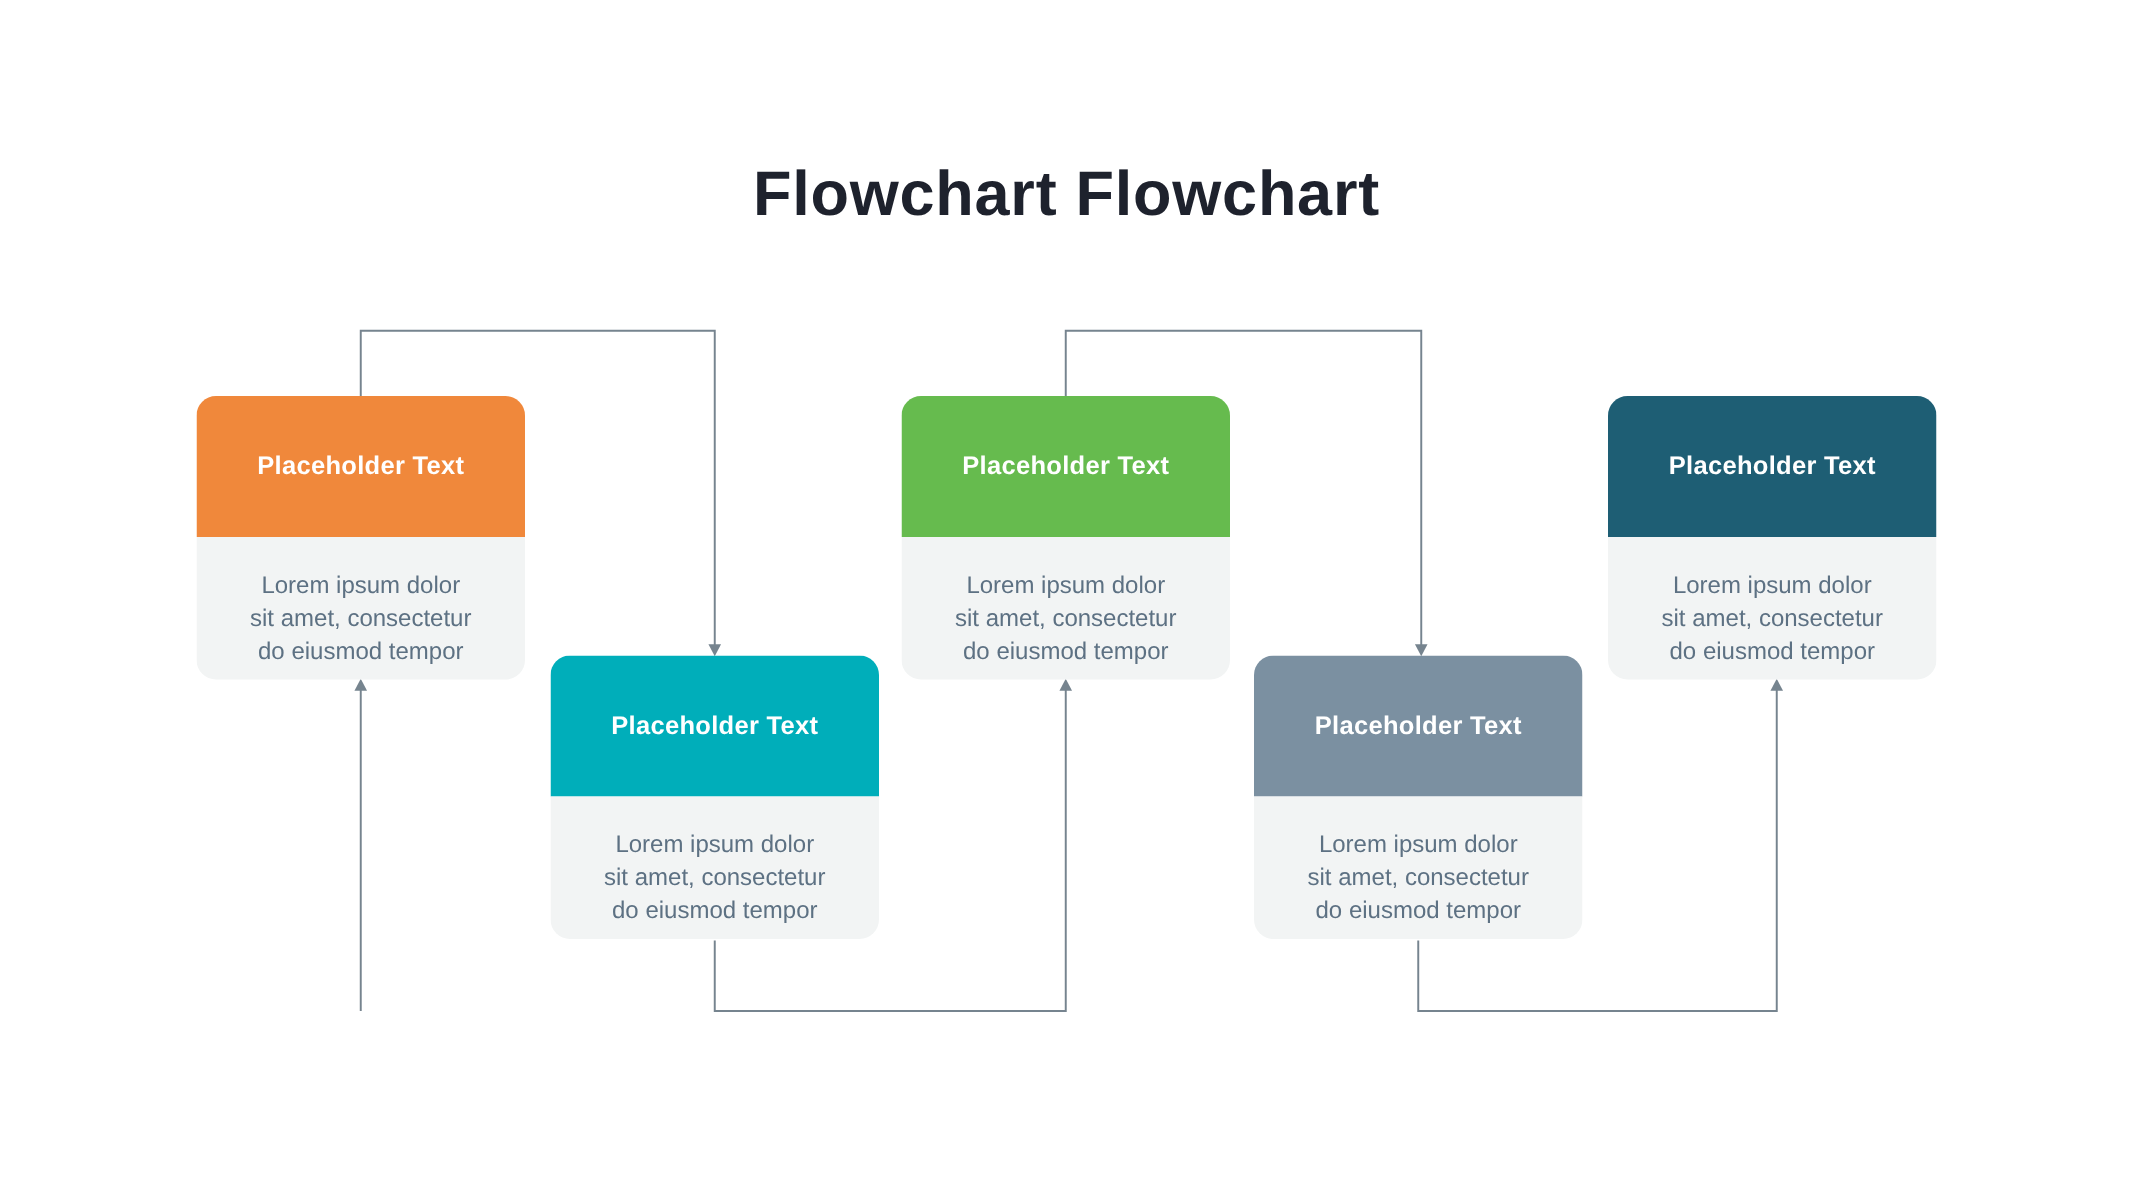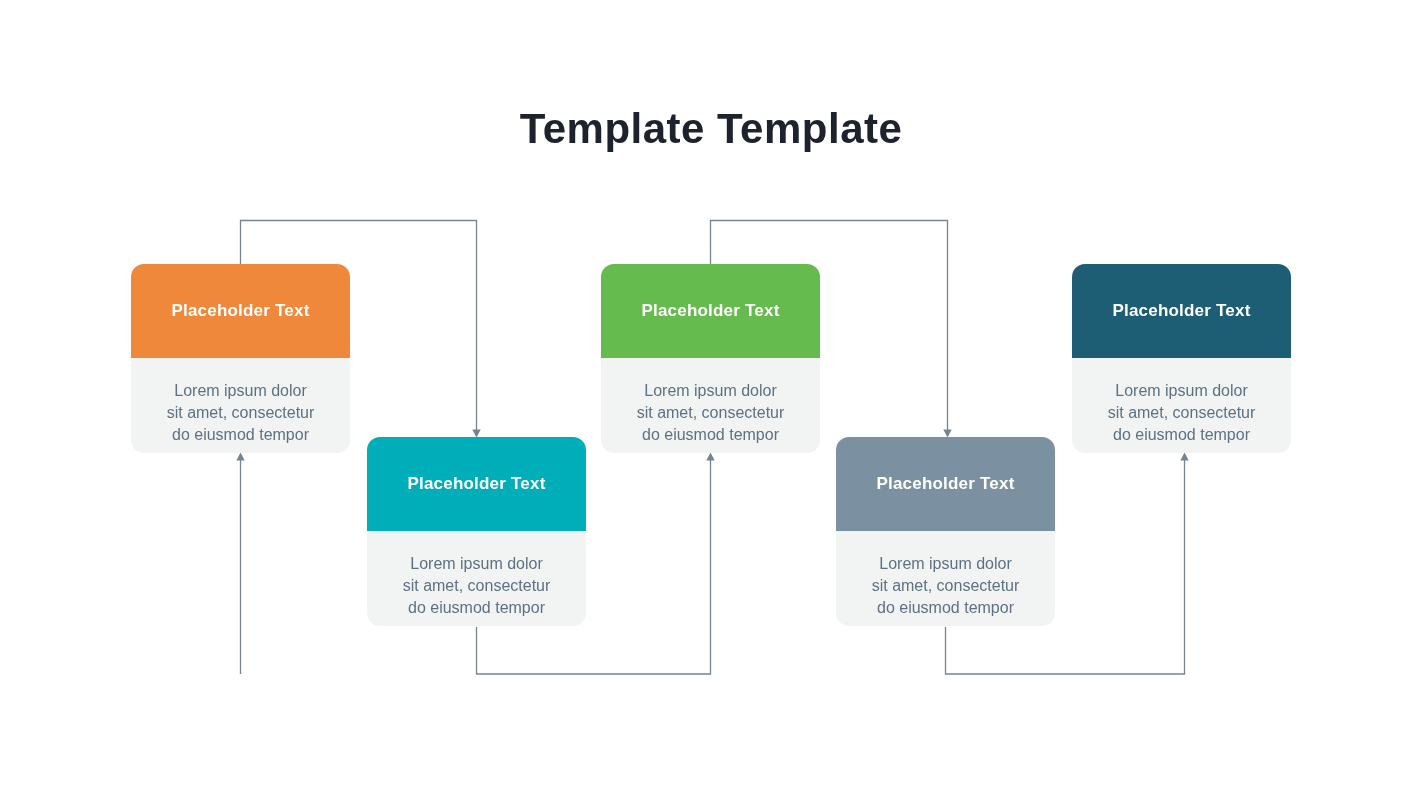--- a/index.html
+++ b/index.html
@@ -87,21 +87,21 @@
   .card-2 { left: 367px;  top: 437px; }
   .card-3 { left: 601px;  top: 264px; }
   .card-4 { left: 836px;  top: 437px; }
   .card-5 { left: 1072px; top: 264px; }
 </style>
 </head>
 <body style="background-color: rgb(255, 255, 255);">
 
 <div class="stage">
 
-  <div class="slide-title">Template Template</div>
+  <div class="slide-title">Flowchart Flowchart</div>
 
   <svg class="connector-layer" viewBox="0 0 1422 800">
 
     <path class="connector" d="M240.5 674 V460"></path>
     <path class="arrowhead" d="M240.5 452.5 L236.3 460.5 L244.7 460.5 Z"></path>
 
     <path class="connector" d="M240.5 264 V220.5 H476.5 V430.5"></path>
     <path class="arrowhead" d="M476.5 437.5 L472.3 429.5 L480.7 429.5 Z"></path>
 
     <path class="connector" d="M476.5 627 V674 H710.5 V460"></path>

